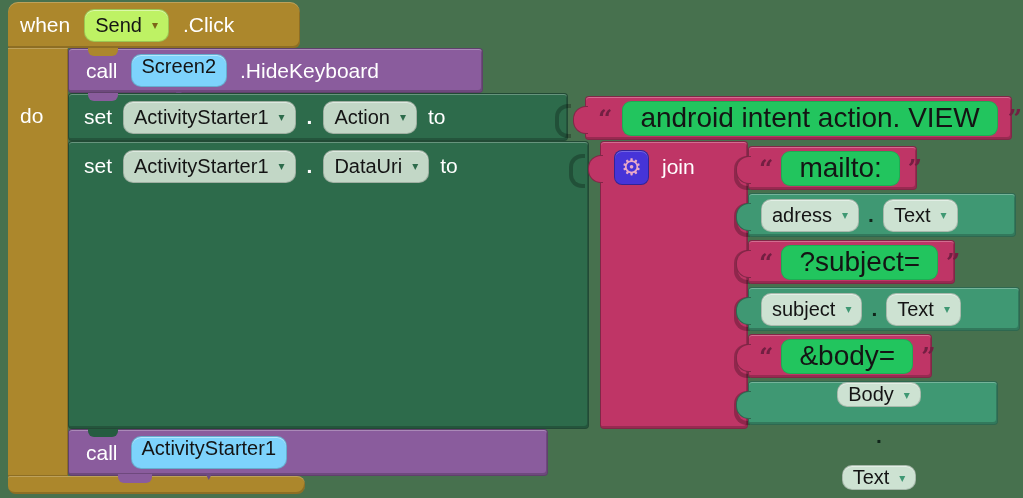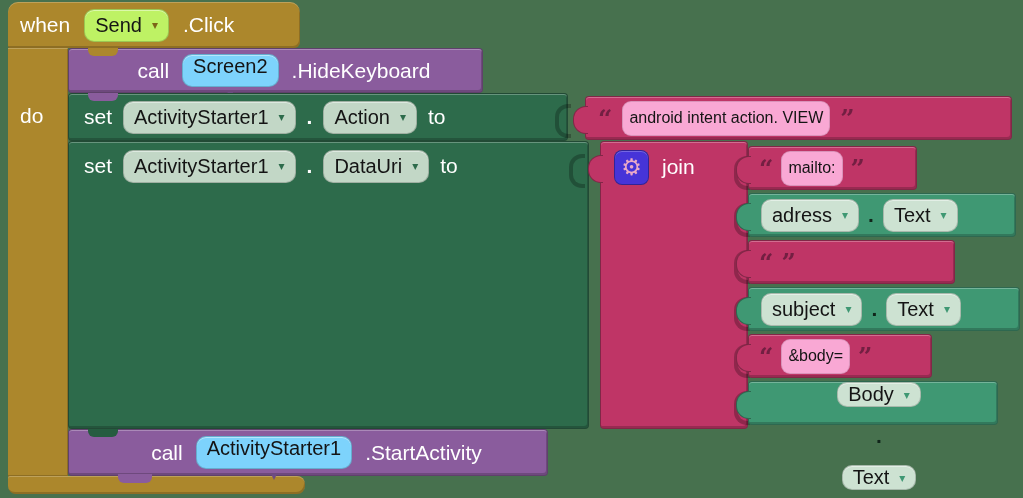--- a/index.html
+++ b/index.html
@@ -4,39 +4,39 @@
 <style>
   html,body{margin:0;padding:0;background:#3a5a44;}
   #canvas{position:relative;width:1023px;height:498px;background:#47714e;overflow:hidden;
           font-family:"Liberation Sans",sans-serif;text-decoration:underline;}
   .abs{position:absolute;box-sizing:border-box;}
   .blk{position:absolute;box-sizing:border-box;display:flex;align-items:center;
        border:1px solid rgba(15,15,15,.35);border-radius:4px;
        box-shadow:inset 0 1px 0 rgba(255,255,255,.28), inset -1px -2px 0 rgba(0,0,0,.2);}
   .tall{align-items:flex-start;}
   .row{display:flex;align-items:center;}
-  .purple{background:#8a5c9d;justify-content:center;}
+  .purple{background:#8a5c9d;}
   .dgreen{background:#2d6b4b;}
   .lgreen{background:#3f9873;}
   .magenta{background:#bf3566;}
   .goldpiece{position:absolute;box-sizing:border-box;background:#ac872c;
              box-shadow:inset 0 1px 0 rgba(255,255,255,.22), inset -1px -2px 0 rgba(0,0,0,.18);}
   .lbl{color:#ffffff;font-size:21px;white-space:nowrap;}
   .dot-w{color:#ffffff;font-size:21px;font-weight:bold;}
   .dot-b{color:#10251a;font-size:21px;font-weight:bold;}
   .dd{height:31px;border-radius:10px;display:inline-flex;align-items:center;
       padding:0 10px;gap:10px;font-size:20px;color:#141414;white-space:nowrap;
       border:1px solid rgba(0,0,0,.18);box-shadow:inset 0 1px 0 rgba(255,255,255,.45);}
   .arrow{font-size:12px;line-height:1;}
   .tan{background:#bef264;}  .tan  .arrow{color:#7c6418;}
   .lav{background:#7dd3fc;flex-direction:column;}  .lav  .arrow{color:#6d4b82;}
   .sage{background:#c2d7c6;} .sage .arrow{color:#2d6b4b;}
   .mint{background:#cde2d2;} .mint .arrow{color:#3f9873;}
-  .pinkfield{background:#f9a8d4;border-radius:9px;height:33px;display:inline-flex;
-             align-items:center;padding:0 6px;font-size:16px;color:#141414;
+  .pinkfield{background:#22c55e;border-radius:9px;height:33px;display:inline-flex;
+             align-items:center;padding:0 17px;font-size:28px;color:#141414;
              white-space:nowrap;border:1px solid rgba(0,0,0,.12);}
   .quote{font-family:"DejaVu Serif",serif;font-weight:bold;font-size:25px;
          color:#731f42;line-height:1;}
   .plug{position:absolute;width:14px;height:26px;border-radius:13px 0 0 13px;
         border:1px solid rgba(15,15,15,.35);border-right:none;}
   .plug.m{background:#bf3566;}
   .plug.g{background:#3f9873;}
   .socket{position:absolute;width:12px;height:26px;border:4px solid rgba(0,0,0,.25);
           border-right:none;border-radius:13px 0 0 13px;}
   .tab{position:absolute;height:8px;width:30px;border-radius:0 0 6px 6px;}
@@ -142,20 +142,21 @@
     <span class="dot-b">.</span>
     <span class="dd mint">
       <span>Text</span>
       <span class="arrow">▾</span>
     </span>
   </div>
 
   <div class="blk magenta" style="left:748px;top:240px;width:207px;height:44px;padding-left:10px;gap:8px;">
     <span class="plug m" style="left:-13px;top:9px;"></span>
     <span class="quote">“</span>
+    <span class="pinkfield">?subject=</span>
     <span class="quote">”</span>
   </div>
 
   <div class="blk lgreen" style="left:748px;top:287px;width:272px;height:44px;padding-left:12px;gap:9px;">
     <span class="plug g" style="left:-13px;top:9px;"></span>
     <span class="dd mint">
       <span>subject</span>
       <span class="arrow">▾</span>
     </span>
     <span class="dot-b">.</span>
@@ -184,18 +185,17 @@
       <span class="arrow">▾</span>
     </span>
   </div>
 
   <div class="blk purple" style="left:68px;top:429px;width:480px;height:47px;padding-left:17px;gap:13px;">
     <span class="lbl">call</span>
     <span class="dd lav">
       <span>ActivityStarter1</span>
       <span class="arrow">▾</span>
     </span>
-    <span class="lbl">.StartActivity</span>
   </div>
   <div class="tab" style="left:88px;top:429px;background:#265c40;"></div>
   <div class="tab" style="left:118px;top:474px;width:34px;height:9px;background:#8a5c9d;"></div>
 
 </div>
 
 </body></html>

